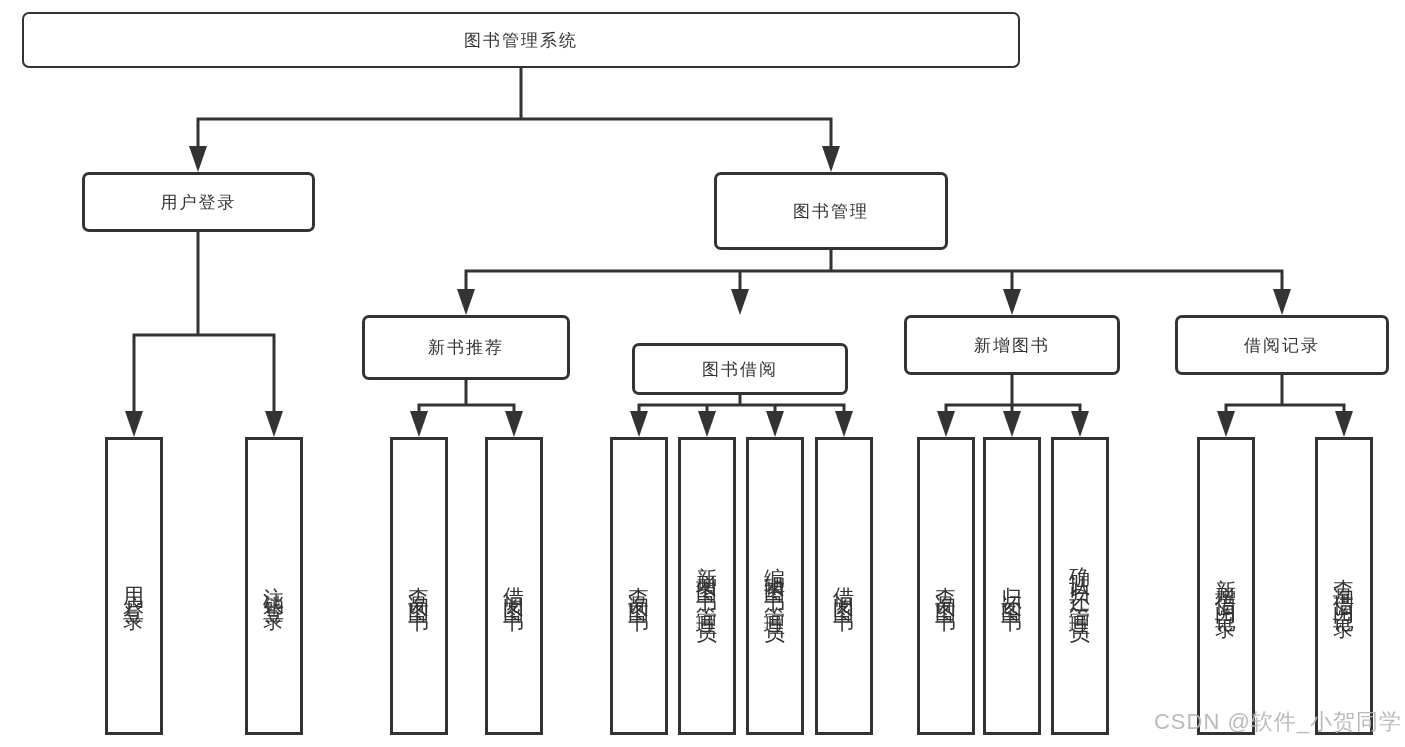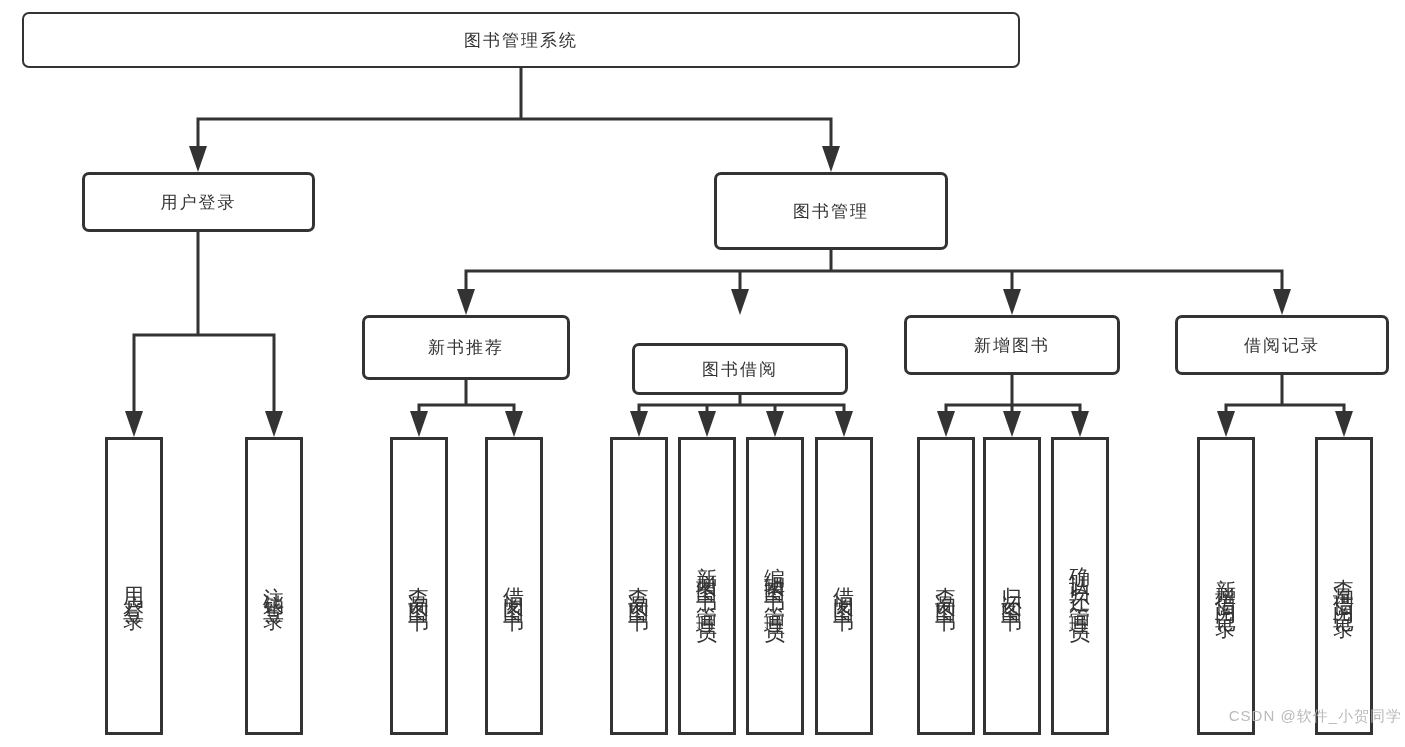--- a/index.html
+++ b/index.html
@@ -17,21 +17,21 @@
   }
   .node{font-size:17px;letter-spacing:2px;border-radius:7px;}
   .node.root{border-width:2px;}
   .leaf{
     width:58px;height:298px;top:437px;
     writing-mode:vertical-rl;text-orientation:mixed;
     font-size:21px;letter-spacing:8px;line-height:1;
   }
   .watermark{
     position:absolute;right:3px;top:707px;z-index:5;
-    font-size:15px;color:#b5b5b5;letter-spacing:1px;opacity:.92;
+    font-size:22px;color:#b5b5b5;letter-spacing:1px;opacity:.92;
   }
 </style>
 </head>
 <body>
 
 <div id="canvas">
 
   <svg class="connectors" width="1405" height="747" viewBox="0 0 1405 747">
     <path d="M521,68 V119 M198,152 V119 H831 V152
              M198,232 V335 M134,417 V335 H274 V417

